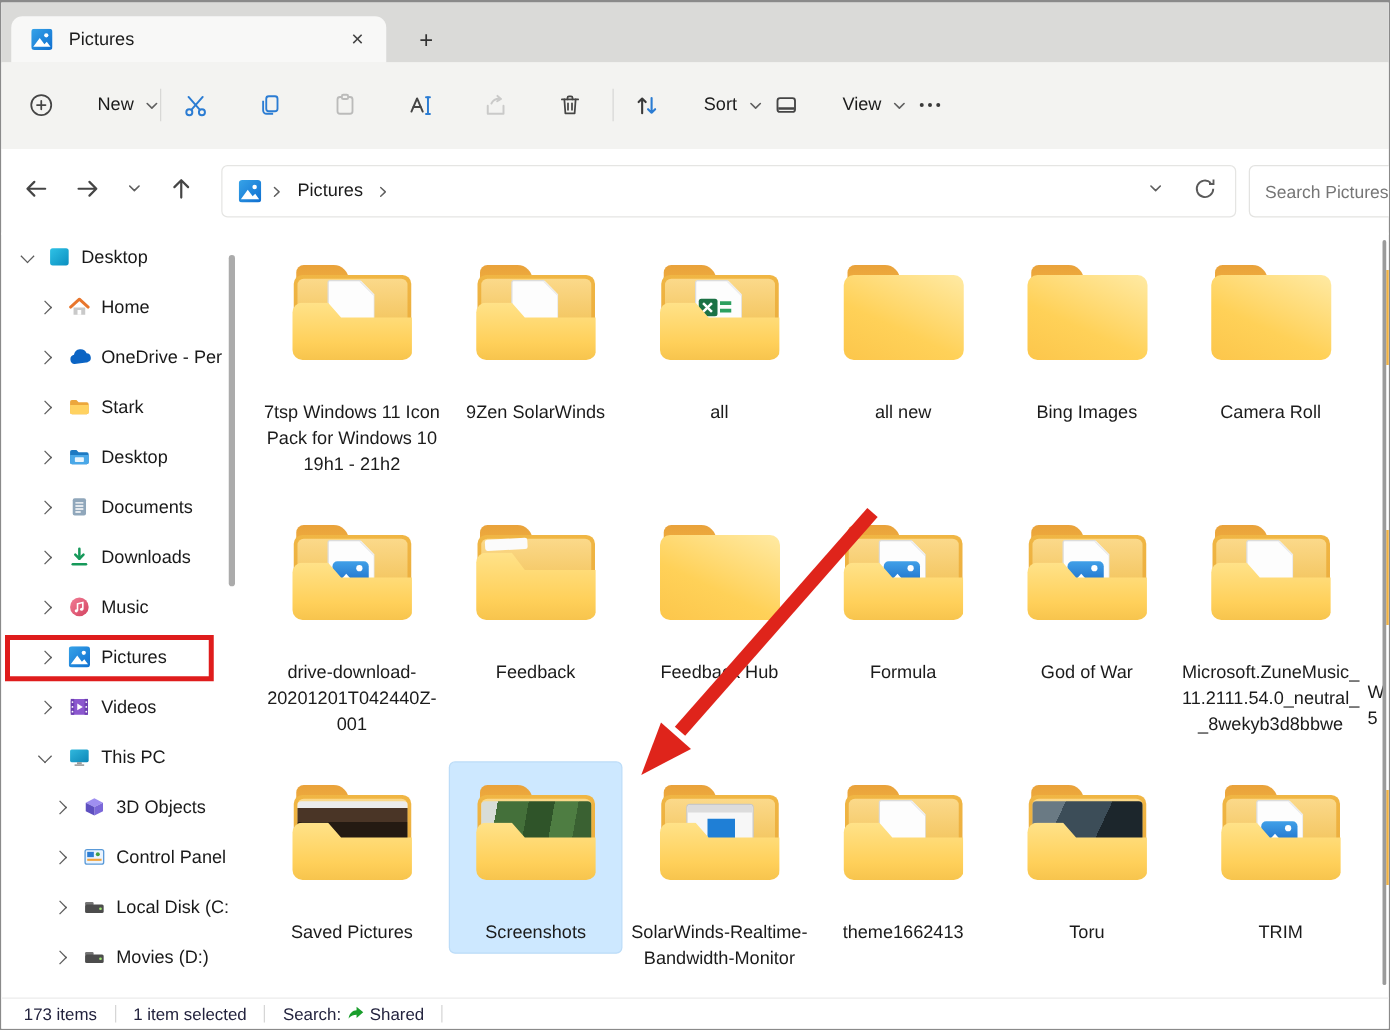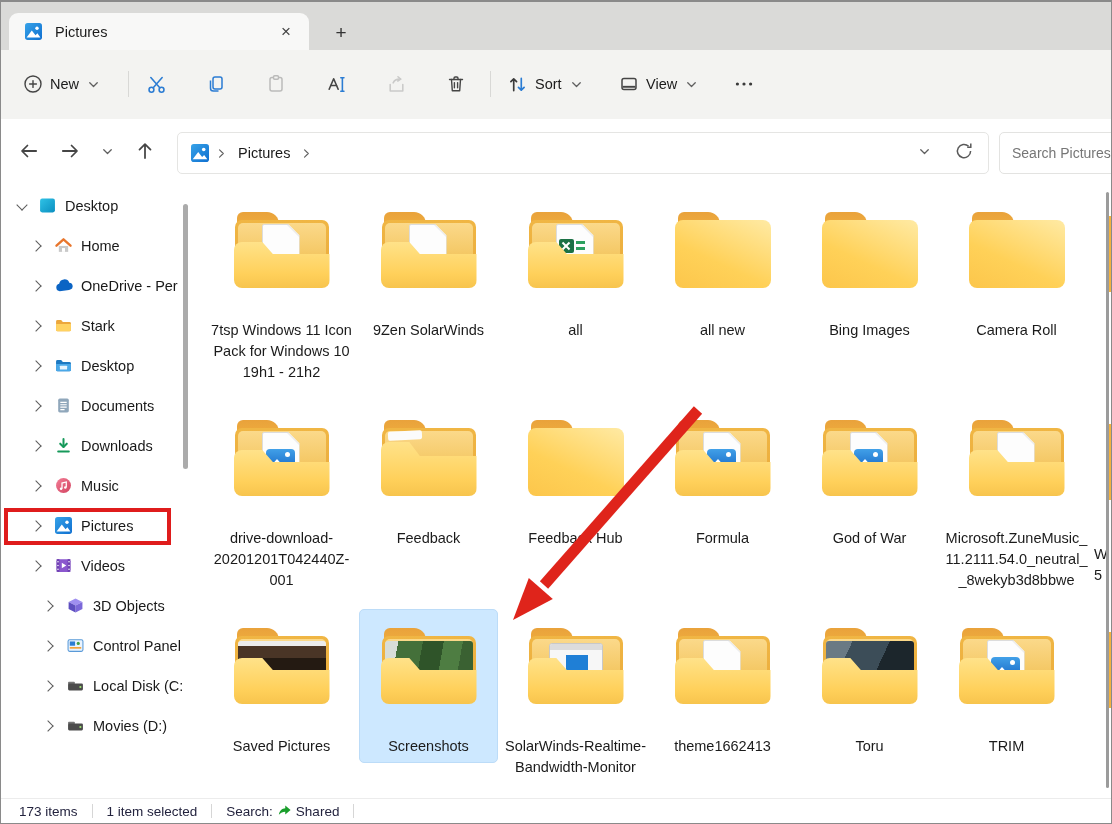--- a/index.html
+++ b/index.html
@@ -15,21 +15,21 @@
   .tab .tclose{width:26px;height:26px;margin-right:10px;border-radius:4px;display:flex;
        align-items:center;justify-content:center;font-size:17px;color:#444;cursor:default;}
   .newtab{position:absolute;left:327px;top:18px;width:26px;height:26px;border-radius:4px;
        display:flex;align-items:center;justify-content:center;font-size:19px;color:#333;}
   
   .toolbar{position:absolute;left:0;top:48px;width:100%;height:69px;background:#f3f3f1;
        border-bottom:1px solid #e2e2e0;}
   .tb{position:absolute;top:14px;height:40px;display:flex;align-items:center;justify-content:center;border-radius:5px;}
   .tb svg{display:block;}
   .tb.txt{gap:7px;padding:0 6px;}
-  .tb .lbl{font-size:14.5px;color:#1b1b1b;}
+  .tb .lbl{font-size:14.5px;color:#1b1b1b;margin-left:28px;}
   .tsep{position:absolute;top:21px;width:1px;height:26px;background:#d8d8d6;}
   .dis{opacity:.55;}
   
   .navbar{position:absolute;left:0;top:117px;width:100%;height:69px;background:#fff;}
   .nb{position:absolute;top:14px;width:40px;height:40px;display:flex;align-items:center;justify-content:center;border-radius:5px;}
   .addr{position:absolute;left:176px;top:13px;width:812px;height:42px;border:1px solid #e5e5e3;
         border-radius:5px;background:#fff;display:flex;align-items:center;box-sizing:border-box;}
   .crumb-ic{margin-left:13px;width:18px;height:18px;}
   .crumb-chev{margin:0 6px;display:flex;}
   .crumb{font-size:14.5px;color:#1b1b1b;padding:3px 4px;border-radius:3px;}
@@ -442,20 +442,37 @@
             <circle cx="2.8" cy="8" r=".7" fill="#fff"></circle>
             <circle cx="2.8" cy="11.6" r=".7" fill="#fff"></circle>
             <circle cx="13.2" cy="4.4" r=".7" fill="#fff"></circle>
             <circle cx="13.2" cy="8" r=".7" fill="#fff"></circle>
             <circle cx="13.2" cy="11.6" r=".7" fill="#fff"></circle>
             <path d="M6.4 5.4 L10.6 8 L6.4 10.6 Z" fill="#fff"></path>
           </svg></span>
         <span class="slb" style="left: 80px;">Videos</span>
       </div>
       <div class="srow">
+        <span class="sch" style="left: 28px;">
+          <span class="chev d"></span>
+        </span>
+        <span class="sic" style="left: 54px;"><svg width="17" height="17" viewBox="0 0 16 16">
+            <defs>
+              <linearGradient id="tg" x1="0" y1="0" x2="1" y2="1">
+                <stop offset="0" stop-color="#31b8dd"></stop>
+                <stop offset="1" stop-color="#0d87b8"></stop>
+              </linearGradient>
+            </defs>
+            <rect x="1" y="2.4" width="14" height="9.6" rx="1.2" fill="url(#tg)"></rect>
+            <rect x="6.2" y="12" width="3.6" height="1.6" fill="#9b9b9b"></rect>
+            <rect x="4.4" y="13.6" width="7.2" height="1.2" fill="#9b9b9b"></rect>
+          </svg></span>
+        <span class="slb" style="left: 80px;">This PC</span>
+      </div>
+      <div class="srow">
         <span class="sch" style="left: 40px;">
           <span class="chev r"></span>
         </span>
         <span class="sic" style="left: 66px;"><svg width="17" height="17" viewBox="0 0 16 16">
             <path d="M8 1.5 L14.5 4.8 L8 8.1 L1.5 4.8 Z" fill="#9f8ff0"></path>
             <path d="M8 8.1 L14.5 4.8 V11.2 L8 14.5 Z" fill="#7b68d9"></path>
             <path d="M8 8.1 V14.5 L1.5 11.2 V4.8 Z" fill="#5e4fc0"></path>
           </svg></span>
         <span class="slb" style="left: 92px;">3D Objects</span>
       </div>
@@ -671,21 +688,21 @@
         <div class="tilesel"></div>
         <div class="folder">
           <span class="ftab"></span>
           <span class="fback"></span>
           <span class="finner"></span>
           <span class="fthumb tb-dark"></span>
           <span class="ffront"></span>
         </div>
         <div class="tile-label">Toru</div>
       </div>
-      <div class="tile" style="left: 736px; top: 428px; text-decoration: underline;">
+      <div class="tile" style="left: 754px; top: 428px; text-decoration: underline;">
         <div class="tilesel"></div>
         <div class="folder">
           <span class="ftab"></span>
           <span class="fback"></span>
           <span class="finner"></span>
           <span class="fsheet"></span>
           <span class="g-img"></span>
           <span class="ffront"></span>
         </div>
         <div class="tile-label">TRIM</div>

